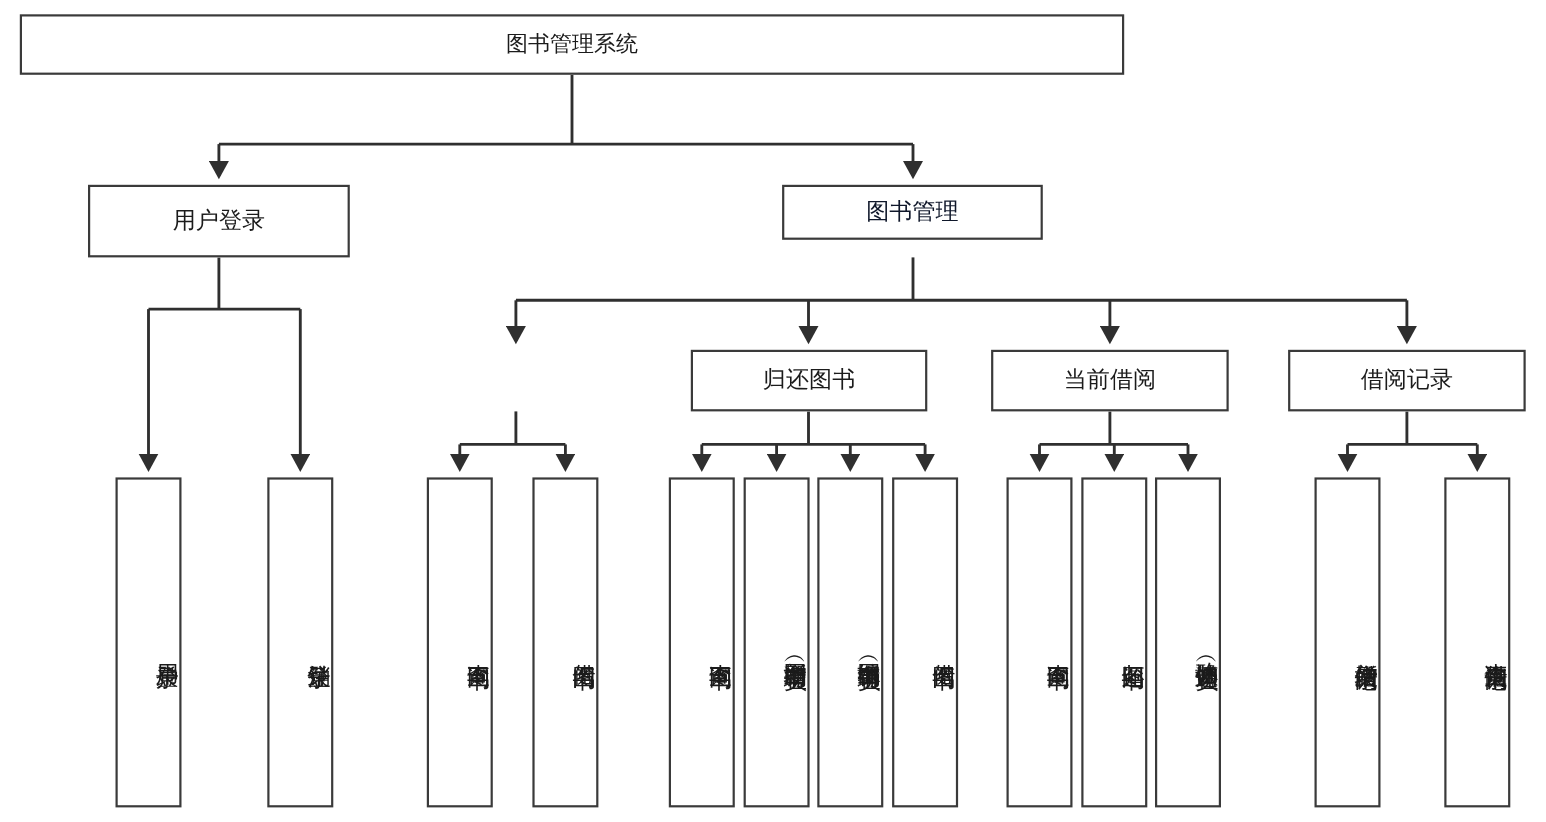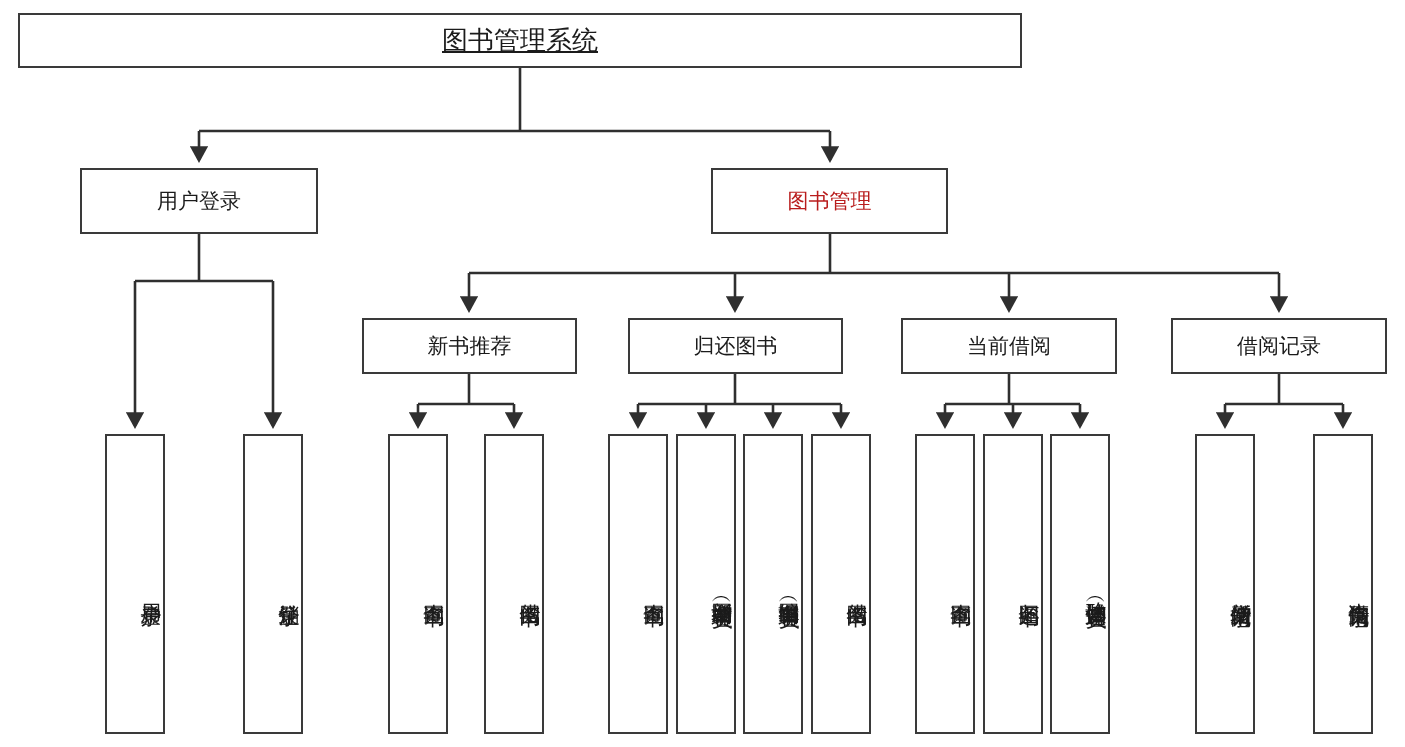--- a/index.html
+++ b/index.html
@@ -35,22 +35,21 @@
     align-items: center;
     justify-content: center;
     color: #1b1b1b;
     line-height: 1.18;
     text-align: center;
   }
   .node.horiz {
     font-size: 21px;
   }
   .node.root {
-    font-size: 26px;
-    text-decoration: underline;
+    font-size: 20px;
   }
   .node.vert {
     writing-mode: vertical-rl;
     text-orientation: upright;
     font-size: 21px;
     letter-spacing: 1px;
     padding-top: 10px;
     align-items: flex-start;
     justify-content: center;
   }
@@ -121,27 +120,24 @@
     </g>
   </svg>
 
   <div class="node root" style="left: 18px; top: 13px; width: 1004px; height: 55px; border-color: rgb(58, 58, 58); background: rgb(255, 255, 255); color: rgb(27, 27, 27);">
     <span class="node-label">图书管理系统</span>
   </div>
 
   <div class="node horiz" style="left: 80px; top: 168px; width: 238px; height: 66px; border-color: rgb(58, 58, 58); background: rgb(255, 255, 255); color: rgb(27, 27, 27);">
     <span class="node-label">用户登录</span>
   </div>
-  <div class="node horiz" style="left: 711px; top: 168px; width: 237px; height: 66px; border-color: rgb(58, 58, 58); background: rgb(255, 255, 255); color: #b91c1c;">
+  <div class="node horiz" style="left: 711px; top: 168px; width: 237px; height: 50px; border-color: rgb(58, 58, 58); background: rgb(255, 255, 255); color: #0f172a;">
     <span class="node-label">图书管理</span>
   </div>
 
-  <div class="node horiz" style="left: 362px; top: 318px; width: 215px; height: 56px; border-color: rgb(58, 58, 58); background: rgb(255, 255, 255); color: rgb(27, 27, 27);">
-    <span class="node-label">新书推荐</span>
-  </div>
   <div class="node horiz" style="left: 628px; top: 318px; width: 215px; height: 56px; border-color: rgb(58, 58, 58); background: rgb(255, 255, 255); color: rgb(27, 27, 27);">
     <span class="node-label">归还图书</span>
   </div>
   <div class="node horiz" style="left: 901px; top: 318px; width: 216px; height: 56px; border-color: rgb(58, 58, 58); background: rgb(255, 255, 255); color: rgb(27, 27, 27);">
     <span class="node-label">当前借阅</span>
   </div>
   <div class="node horiz" style="left: 1171px; top: 318px; width: 216px; height: 56px; border-color: rgb(58, 58, 58); background: rgb(255, 255, 255); color: rgb(27, 27, 27);">
     <span class="node-label">借阅记录</span>
   </div>
 

